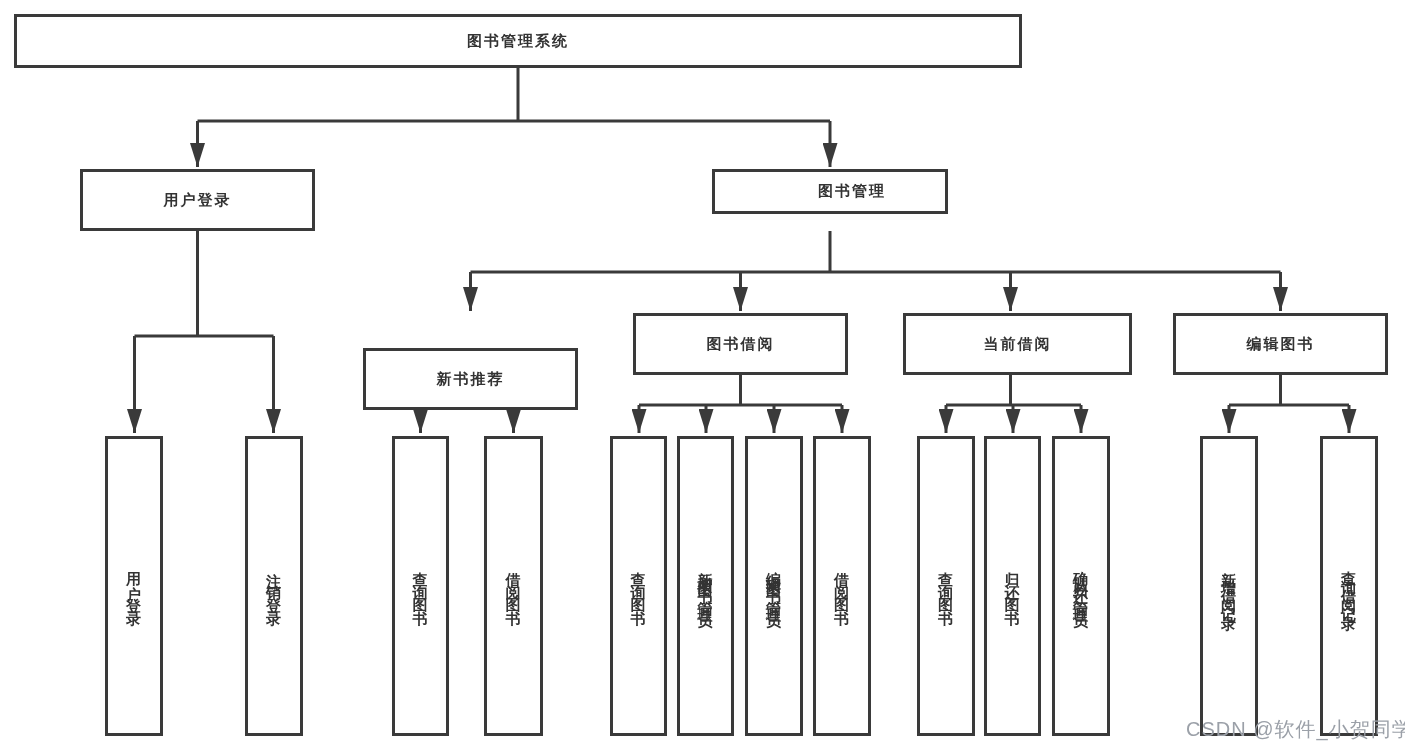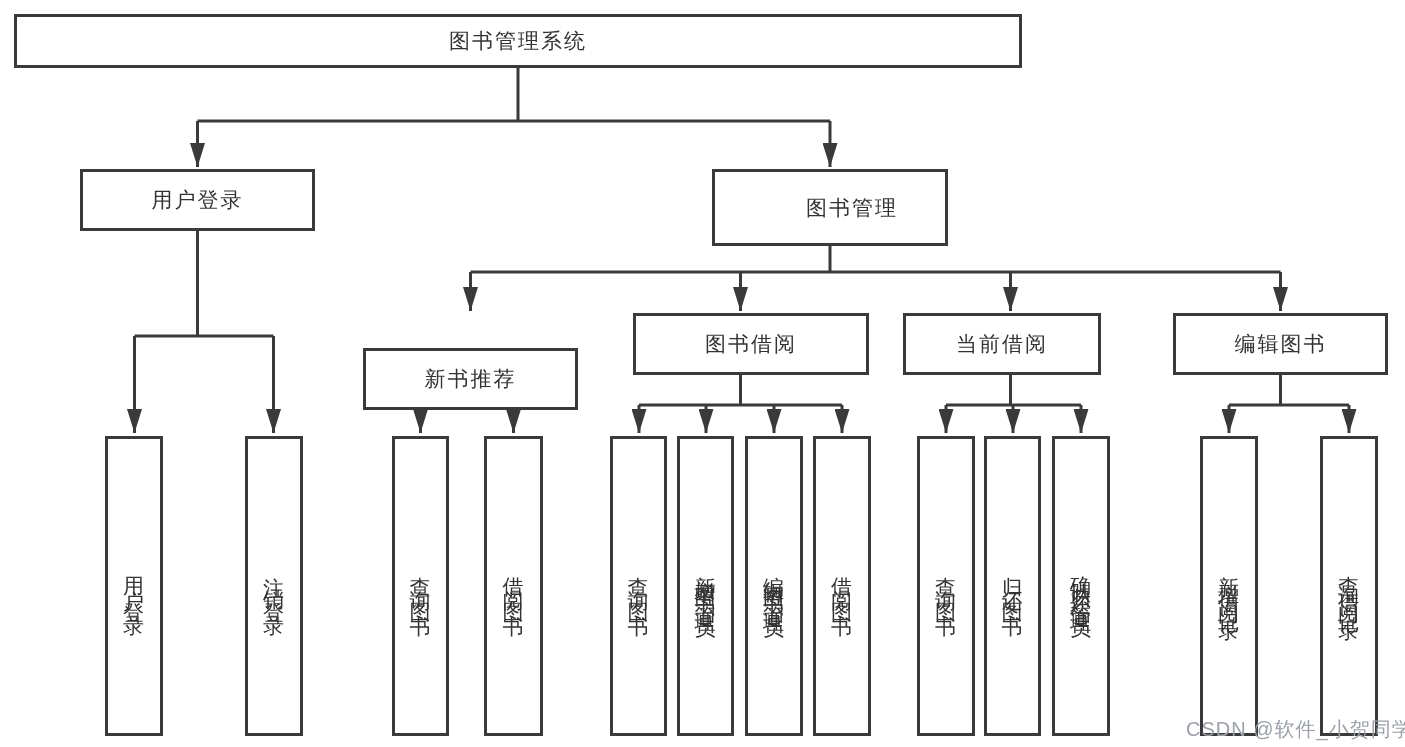--- a/index.html
+++ b/index.html
@@ -8,21 +8,21 @@
     font-family: "Liberation Sans", sans-serif;
   }
   .canvas { position: relative; width: 1405px; height: 747px; background: #ffffff; }
   svg.connectors { position: absolute; left: 0; top: 0; width: 1405px; height: 747px; }
   .node {
     position: absolute; box-sizing: border-box;
     background: #ffffff; border: 3px solid #3a3a3a;
     display: flex; align-items: center; justify-content: center;
     color: #333333;
   }
-  .node .lbl { font-size: 21px; letter-spacing: 2px; white-space: nowrap; }
+  .node .lbl { font-size: 15px; letter-spacing: 2px; white-space: nowrap; font-weight: bold; }
   .leaf .lbl {
     writing-mode: vertical-rl; text-orientation: mixed;
     letter-spacing: 13px; line-height: 1; white-space: normal;
   }
   .leaf.mid .lbl { letter-spacing: 9px; }
   .leaf.long .lbl { letter-spacing: 6px; }
   .watermark {
     position: absolute; left: 1186px; top: 716px; z-index: 5;
     font-size: 20px; color: #9ba0a8; letter-spacing: 1px; white-space: nowrap;
   }
@@ -77,31 +77,31 @@
     </g>
   </svg>
 
   <div class="node" style="left:14px; top:14px; width:1008px; height:54px;">
     <span class="lbl">图书管理系统</span>
   </div>
 
   <div class="node" style="left:80px; top:169px; width:235px; height:62px;">
     <span class="lbl">用户登录</span>
   </div>
-  <div class="node" style="left:712px; top:169px; width:236px; height:77px;padding-left:44px;">
+  <div class="node" style="left:712px; top:169px; width:236px; height:45px;padding-left:44px;">
     <span class="lbl">图书管理</span>
   </div>
 
   <div class="node" style="left:363px; top:313px; width:215px; height:62px;margin-top:35px;">
     <span class="lbl">新书推荐</span>
   </div>
-  <div class="node" style="left:633px; top:313px; width:236px; height:62px;">
+  <div class="node" style="left:633px; top:313px; width:215px; height:62px;">
     <span class="lbl">图书借阅</span>
   </div>
-  <div class="node" style="left:903px; top:313px; width:198px; height:62px;">
+  <div class="node" style="left:903px; top:313px; width:229px; height:62px;">
     <span class="lbl">当前借阅</span>
   </div>
   <div class="node" style="left:1173px; top:313px; width:215px; height:62px;">
     <span class="lbl">编辑图书</span>
   </div>
 
   <div class="node leaf" style="left:105px; top:436px; width:58px; height:300px;">
     <span class="lbl">用户登录</span>
   </div>
   <div class="node leaf" style="left:245px; top:436px; width:58px; height:300px;">

